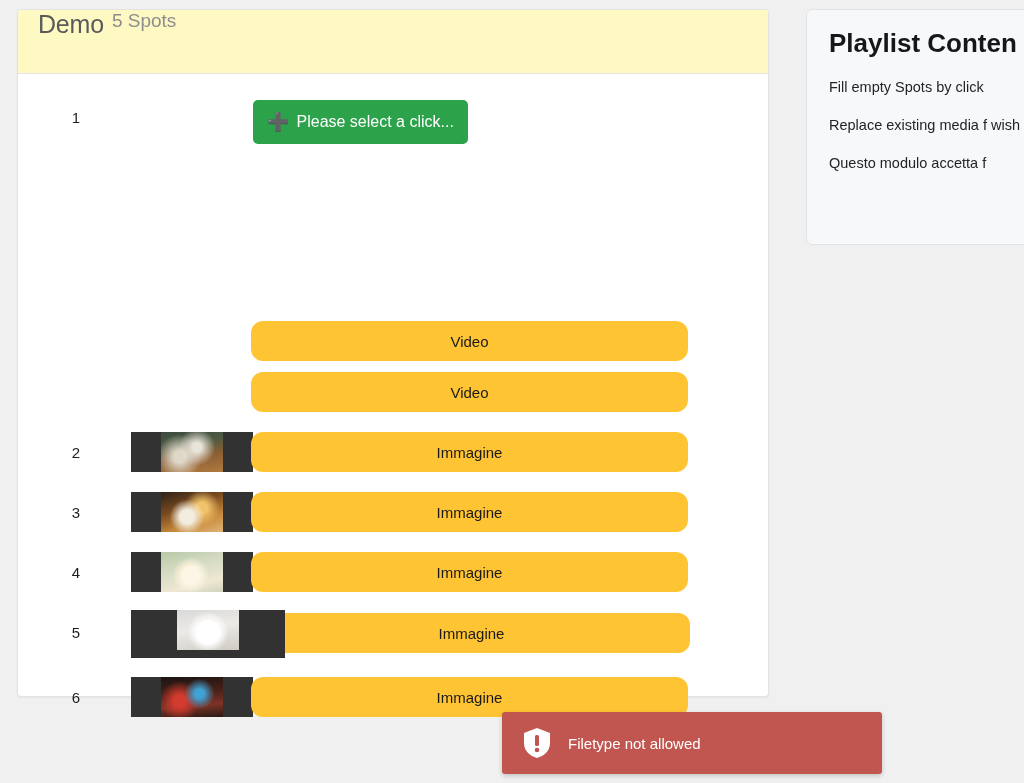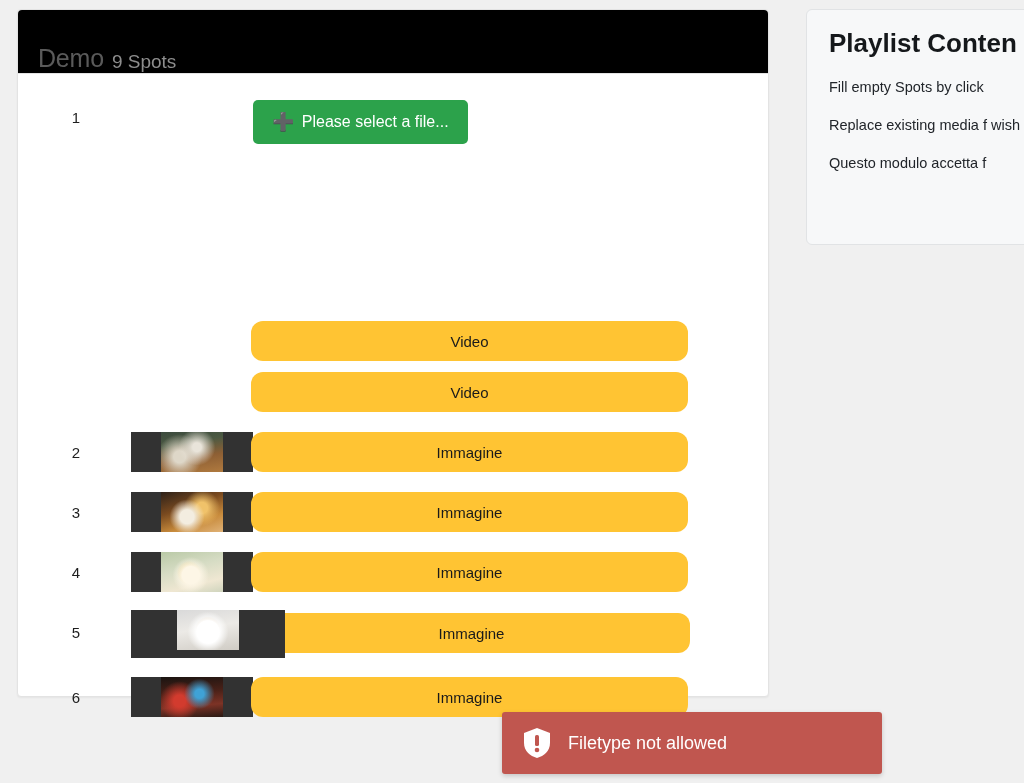--- a/index.html
+++ b/index.html
@@ -20,25 +20,25 @@
     top: 9px;
     width: 752px;
     height: 688px;
     background: #ffffff;
     border: 1px solid #e3e3e3;
     border-radius: 4px;
     box-shadow: 0 1px 2px rgba(0,0,0,0.05);
   }
   .playlist-header {
     height: 64px;
-    background: #000000;
+    background: #fef9c3;
     border-bottom: 1px solid #e3e3e3;
     border-radius: 4px 4px 0 0;
     display: flex;
-    align-items: flex-end;
+    align-items: flex-start;
     padding-left: 20px;
   }
   .playlist-title {
     font-size: 25px;
     color: #5a5a5a;
     font-weight: 400;
     letter-spacing: -0.2px;
   }
   .playlist-subtitle {
     font-size: 19px;
@@ -219,42 +219,42 @@
     height: 62px;
     background: #c0564f;
     border-radius: 3px;
     box-shadow: 0 2px 5px rgba(0,0,0,0.18);
     display: flex;
     align-items: center;
     padding-left: 22px;
     gap: 18px;
   }
   .toast-message {
-    font-size: 18px;
+    font-size: 15px;
     color: #ffffff;
   }
   .shield-icon { flex: 0 0 auto; width: 26px; height: 30px; }
 </style>
 </head>
 <body>
 
 <div class="playlist-card">
 
   <div class="playlist-header">
     <span class="playlist-title">Demo</span>
-    <span class="playlist-subtitle">9 Spots</span>
+    <span class="playlist-subtitle">5 Spots</span>
   </div>
 
   <div class="playlist-body">
 
     <div class="upload-row">
       <span class="spot-number" style="top:9px;">1</span>
       <button class="upload-btn">
         <span class="plus-icon">➕</span>
-        <span>Please select a file...</span>
+        <span>Please select a click...</span>
       </button>
     </div>
 
     <div class="spot-row" style="top:247px;">
       <div class="spot-bar no-thumb">Video</div>
     </div>
 
     <div class="spot-row" style="top:298px;">
       <div class="spot-bar no-thumb">Video</div>
     </div>

